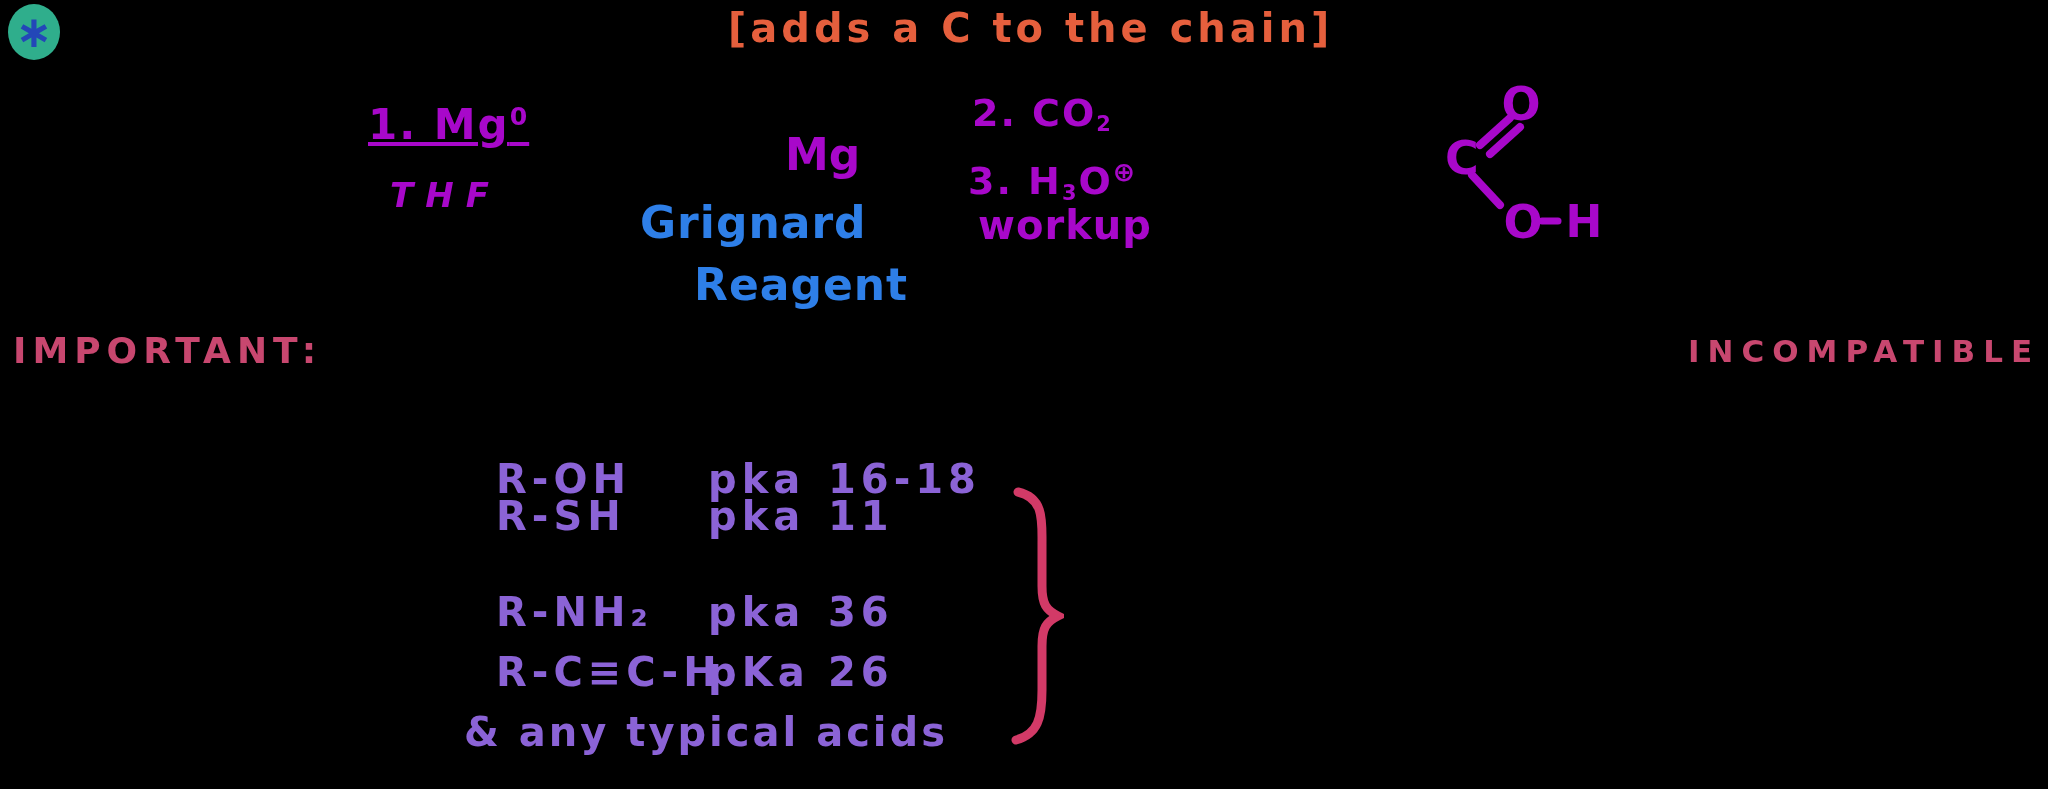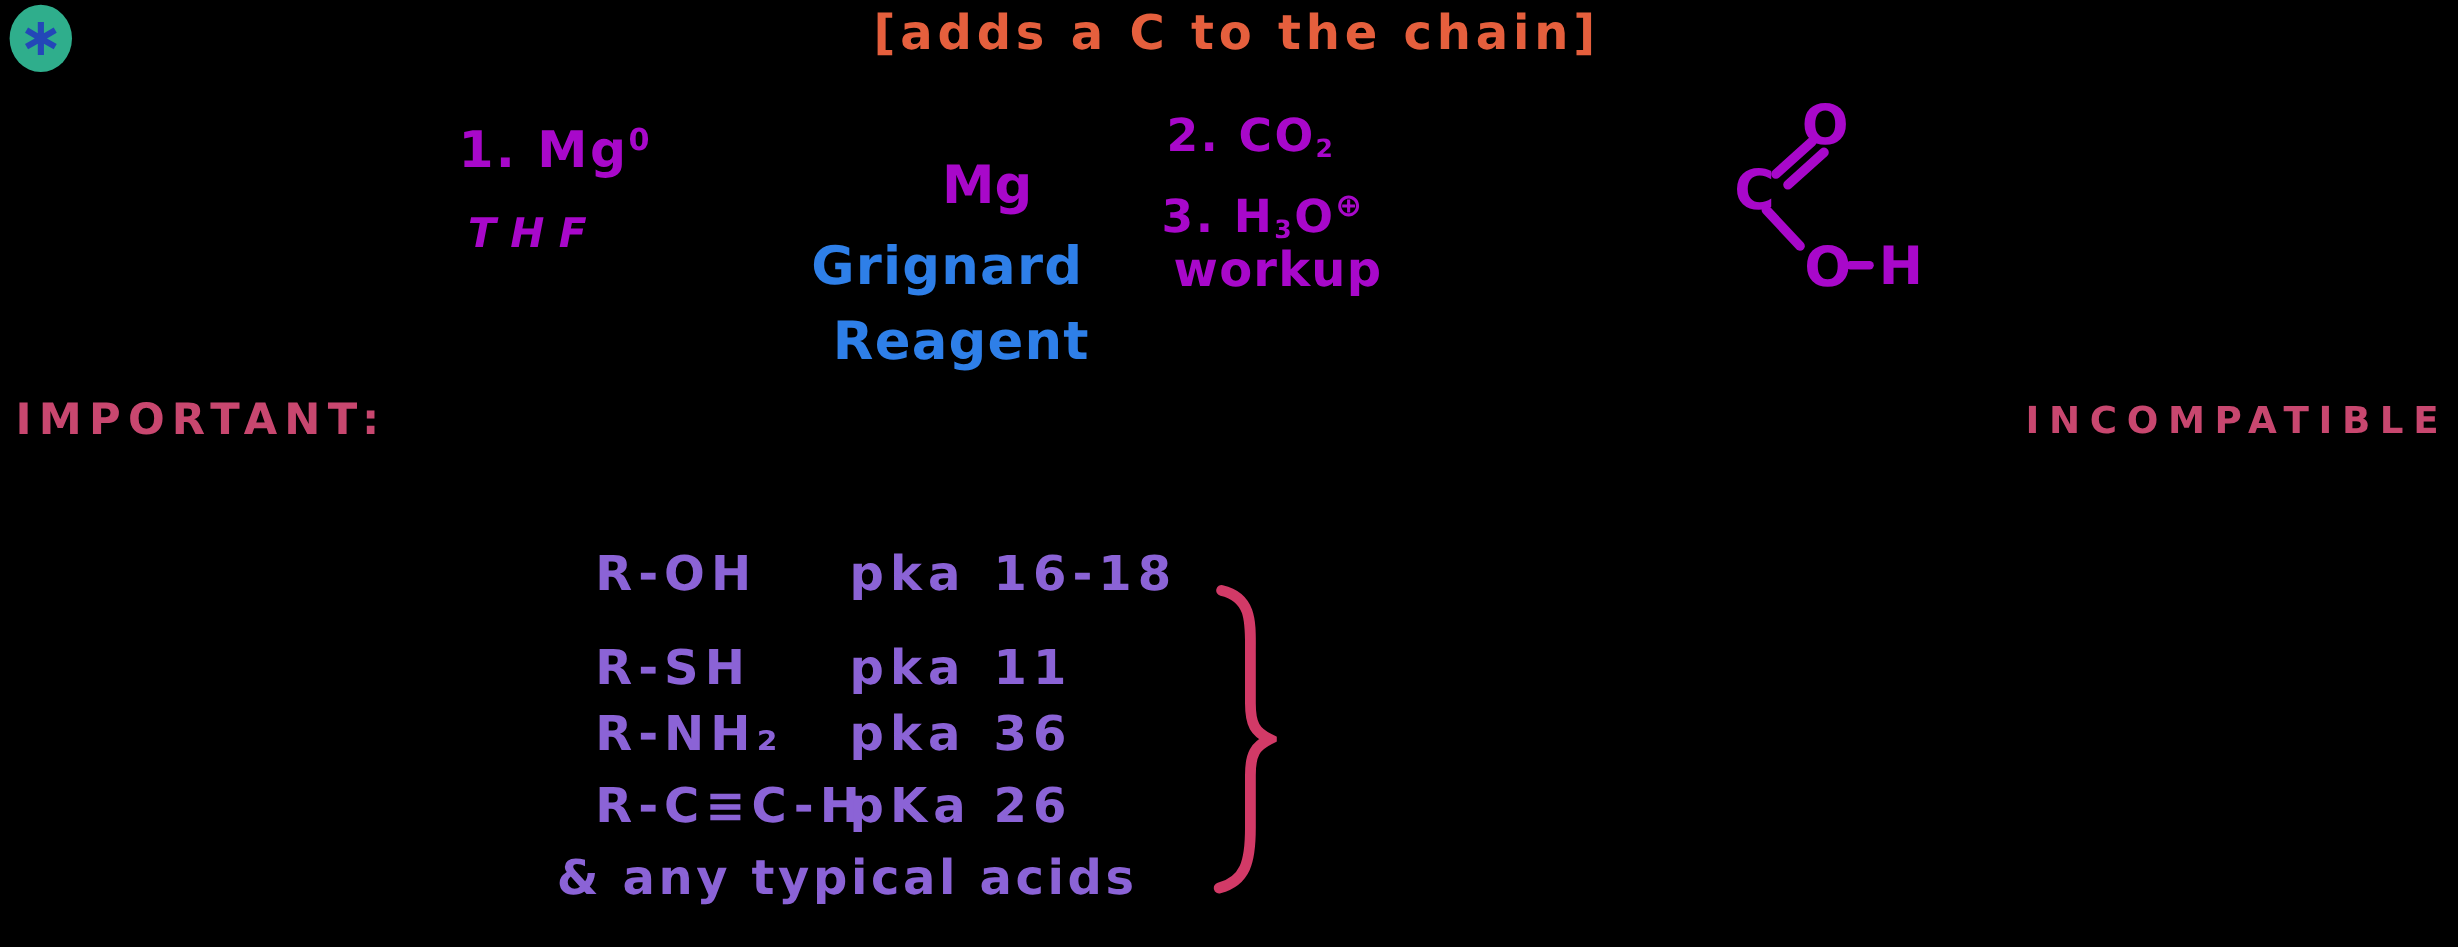--- a/index.html
+++ b/index.html
@@ -20,24 +20,24 @@
     background: #2fae8c; border-radius: 50%;
     display: flex; align-items: center; justify-content: center;
     color: #2347b8; font-size: 44px;
   }
   .title   { left: 84px;  top: 4px;  font-size: 50px; letter-spacing: 1px;  color: #2b50bd; }
   .annot   { left: 728px; top: 8px;  font-size: 40px; letter-spacing: 4px;  color: #e55f3d; }
 
   
   .ink-purple { color: #a808ca; }
   .ink-blue   { color: #2e7fe8; }
-  .step1   { left: 382px; top: 104px; font-size: 42px; letter-spacing: 2px; }
+  .step1   { left: 368px; top: 104px; font-size: 42px; letter-spacing: 2px; text-decoration: underline; }
   .thf     { left: 390px; top: 178px; font-size: 34px; letter-spacing: 12px; font-style: italic; }
   .mgsym   { left: 785px; top: 133px; font-size: 44px; }
-  .grig1   { left: 676px; top: 201px; font-size: 44px; letter-spacing: 1px; }
+  .grig1   { left: 640px; top: 201px; font-size: 44px; letter-spacing: 1px; }
   .grig2   { left: 694px; top: 263px; font-size: 44px; letter-spacing: 1px; }
   .step2   { left: 972px; top: 94px;  font-size: 38px; letter-spacing: 2px; }
   .step3   { left: 968px; top: 159px; font-size: 38px; letter-spacing: 2px; }
   .workup  { left: 978px; top: 205px; font-size: 40px; letter-spacing: 1px; text-align: center; }
   .sub { font-size: 0.55em; vertical-align: -0.25em; }
   .sup { font-size: 0.6em;  vertical-align: 0.55em; }
   .sup-big { font-size: 0.7em; vertical-align: 0.5em; }
 
   
   .ink-pink { color: #c8476f; }
@@ -94,21 +94,21 @@
       <text x="192" y="171" font-size="44">H</text>
     </g>
   </svg>
 
   <div class="abs important ink-pink">IMPORTANT:</div>
   <div class="abs incompatible ink-pink">INCOMPATIBLE</div>
 
   <div class="abs pka-row" style="top:459px;">
     <span class="formula">R-OH</span><span class="pklabel">pka</span><span>16-18</span>
   </div>
-  <div class="abs pka-row" style="top:537px;">
+  <div class="abs pka-row" style="top:496px;">
     <span class="formula">R-SH</span><span class="pklabel">pka</span><span>11</span>
   </div>
   <div class="abs pka-row" style="top:592px;">
     <span class="formula">R-NH₂</span><span class="pklabel">pka</span><span>36</span>
   </div>
   <div class="abs pka-row" style="top:652px;">
     <span class="formula">R-C≡C-H</span><span class="pklabel">pKa</span><span>26</span>
   </div>
   <div class="abs pka-footer">&amp; any typical acids</div>
 

